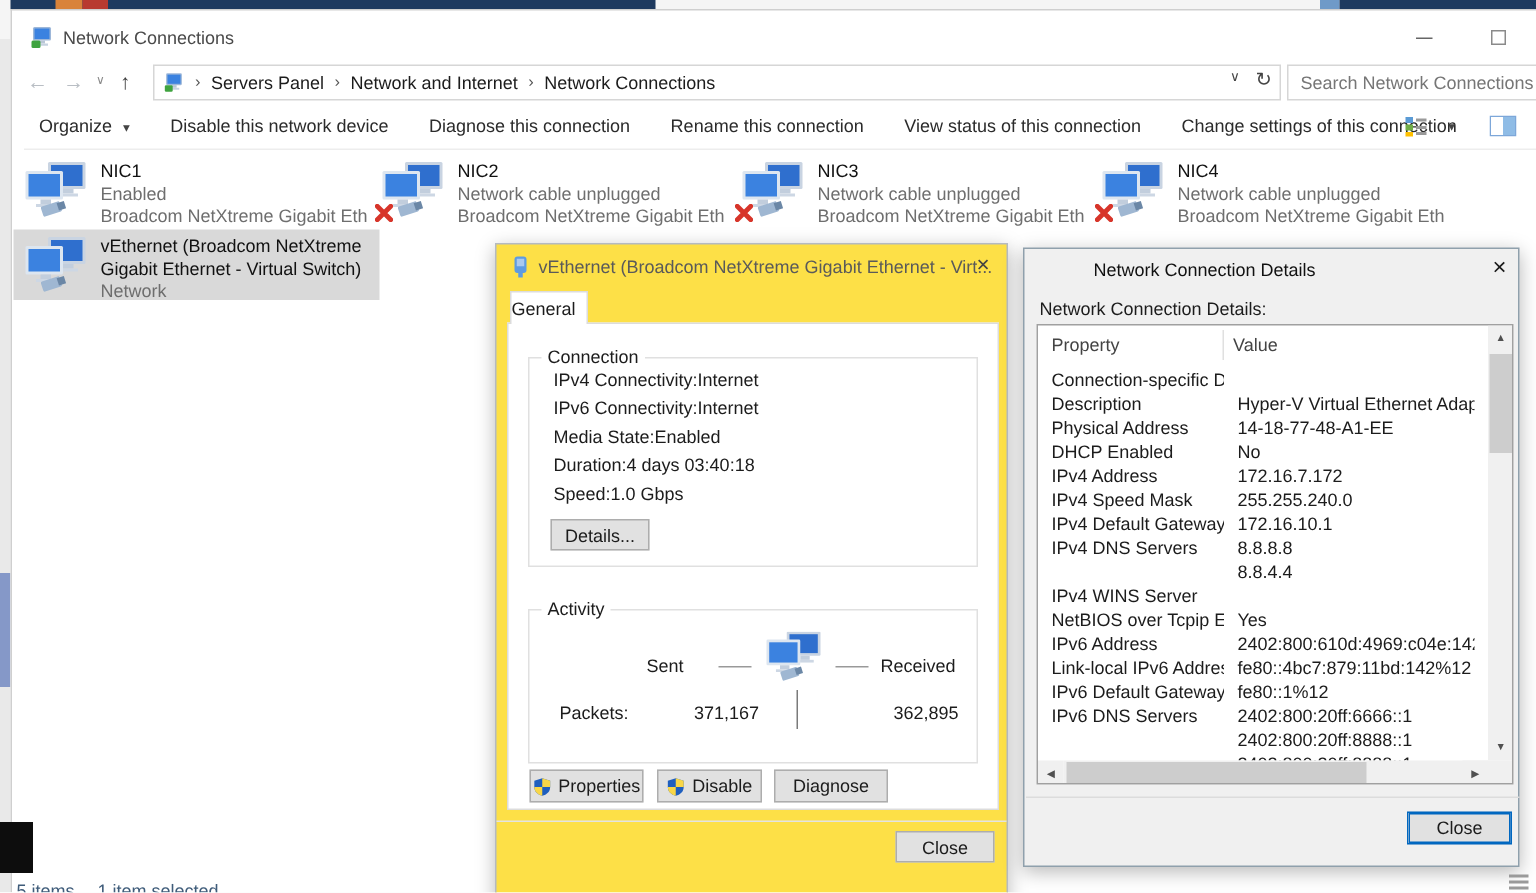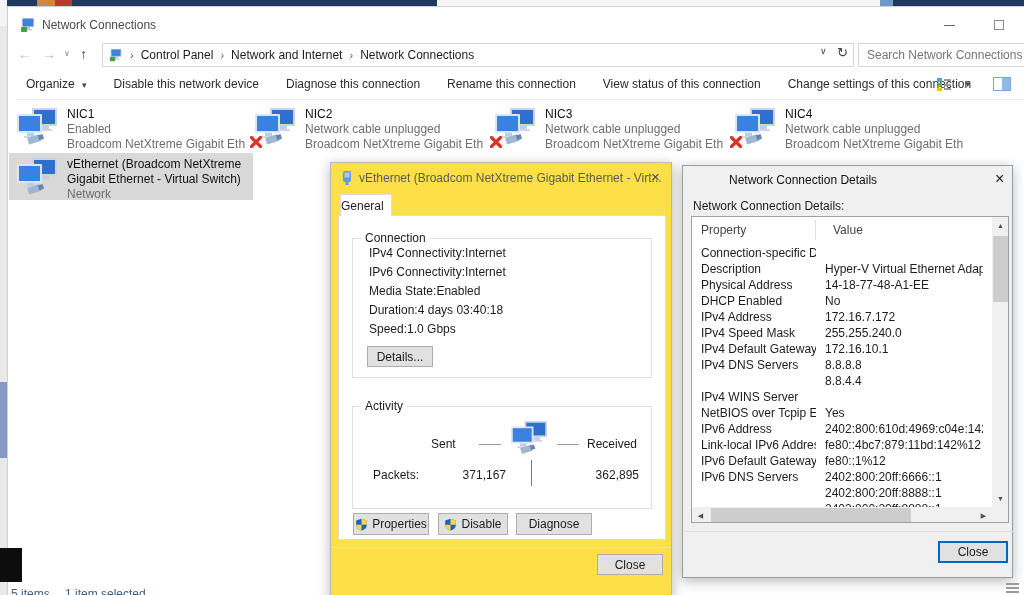--- a/index.html
+++ b/index.html
@@ -174,21 +174,21 @@
     <span class="abs nav-glyph" style="left:10px;color:#b9bec4">←</span>
     <span class="abs nav-glyph" style="left:34px;color:#b9bec4">→</span>
     <span class="abs" style="left:56px;top:42px;font-size:8px;color:#8a8a8a">∨</span>
     <span class="abs nav-glyph" style="left:72px;color:#3c3c3c">↑</span>
 
     <div class="abs addr-box">
       <svg width="14" height="14">
           <use href="#ic-app"></use>
         </svg>
       <span class="crumb-sep">›</span>
-      <span>Control Panel</span>
+      <span>Servers Panel</span>
       <span class="crumb-sep">›</span>
       <span>Network and Internet</span>
       <span class="crumb-sep">›</span>
       <span>Network Connections</span>
     </div>
     <span class="abs addr-ctl" style="left:812px;font-size:9px">∨</span>
     <span class="abs addr-ctl" style="left:829px;top:38px;font-size:13px">↻</span>
 
     <div class="abs search-box">
       <input type="text" placeholder="Search Network Connections" style="">
@@ -373,21 +373,21 @@
   </div>
 
   <div id="details-dialog" class="abs dialog">
     <span class="abs dlg-title-active" style="left:12px;top:7px">Network Connection Details</span>
     <span class="abs dlg-close" style="left:312px;top:5px;font-size:16px;color:#1a1a1a">×</span>
 
     <span class="abs" style="left:10px;top:33px">Network Connection Details:</span>
 
     <div id="lv" class="abs">
       <span class="lv-head" style="left:9px">Property</span>
-      <span class="lv-head" style="left:141px">Value</span>
+      <span class="lv-head" style="left:130px">Value</span>
       <div class="lv-coldiv"></div>
 
       <div class="lv-rows">
 
           <div class="lv-row">
             <span class="lv-p">Connection-specific DN...</span>
             <span class="lv-v"></span>
           </div>
 
           <div class="lv-row">

